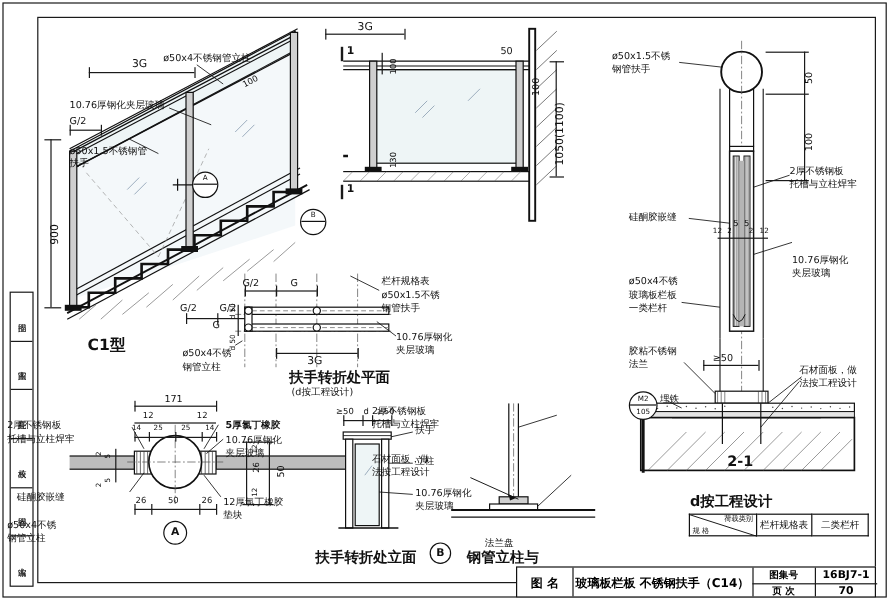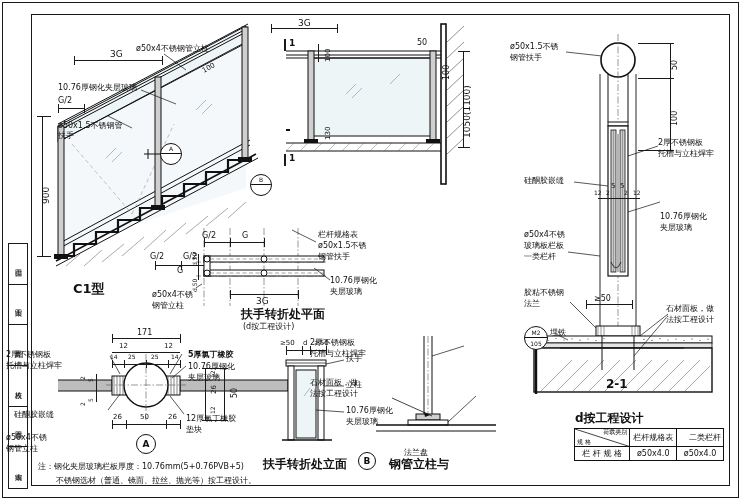--- a/index.html
+++ b/index.html
@@ -655,28 +655,48 @@
       <tbody>
           <tr>
         <td style="width:56px;height:18px;position:relative;padding:0;">
           <svg width="56" height="18" style="position:absolute;left:0;top:0;">
             <line x1="0" y1="0" x2="56" y2="18" stroke="#111" stroke-width=".8"></line>
           </svg>
           <span style="position:absolute;right:2px;top:-1px;font-size:6px;">荷载类别</span>
           <span style="position:absolute;left:2px;bottom:-1px;font-size:6px;">规  格</span>
         </td>
         <td style="width:47px;">栏杆规格表</td>
-        <td style="width:47px;text-align:right;">二类栏杆</td>
-      </tr>
-      <tr>
-        <td style="height:14px;">栏 杆 规 格</td>
-        <td>ø50x4.0</td>
-        <td>ø50x4.0</td>
+        <td style="width:47px;">二类栏杆</td>
       </tr>
     </tbody>
       </table>
   </div>
 
-  <div class="txt t8 cn" style="left:38px;top:462px;">注：钢化夹层玻璃栏板厚度：10.76mm(5+0.76PVB+5)</div>
-  <div class="txt t8 cn" style="left:56px;top:476px;">不锈钢选材（普通、镜面、拉丝、抛光等）按工程设计。</div>
-
+
+  <div class="abs" style="left:430px;top:472px;width:300px;height:26px;border:1.6px solid #111;background:#fff;">
+
+    <div class="ln vl" style="left:46px;top:0;height:100%;"></div>
+    <div class="ln vl" style="left:196px;top:0;height:100%;"></div>
+    <div class="ln vl" style="left:248px;top:0;height:100%;"></div>
+    <div class="ln hl" style="left:196px;top:13px;width:104px;"></div>
+
+    <div class="abs ctr" style="left:0;top:0;width:46px;height:26px;display:flex;align-items:center;justify-content:center;">
+      <span class="t10 cn b">图  名</span>
+    </div>
+    <div class="abs" style="left:46px;top:0;width:150px;height:26px;display:flex;align-items:center;justify-content:center;">
+      <span class="t10 cn b">玻璃板栏板  不锈钢扶手（C14）</span>
+    </div>
+
+    <div class="abs" style="left:196px;top:0;width:52px;height:13px;display:flex;align-items:center;justify-content:center;">
+      <span class="t8 cn b">图集号</span>
+    </div>
+    <div class="abs" style="left:248px;top:0;width:52px;height:13px;display:flex;align-items:center;justify-content:center;">
+      <span class="t9 b">16BJ7-1</span>
+    </div>
+    <div class="abs" style="left:196px;top:13px;width:52px;height:13px;display:flex;align-items:center;justify-content:center;">
+      <span class="t8 cn b">页  次</span>
+    </div>
+    <div class="abs" style="left:248px;top:13px;width:52px;height:13px;display:flex;align-items:center;justify-content:center;">
+      <span class="t9 b">70</span>
+    </div>
+  </div>
 
 </div>
 
 </body></html>

